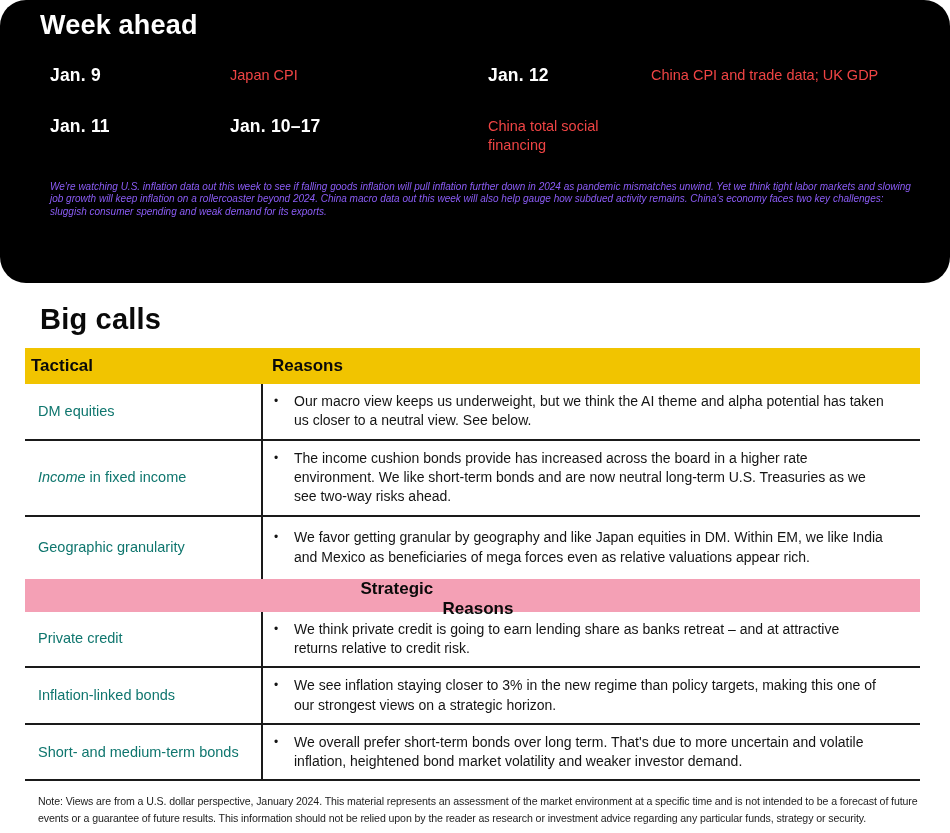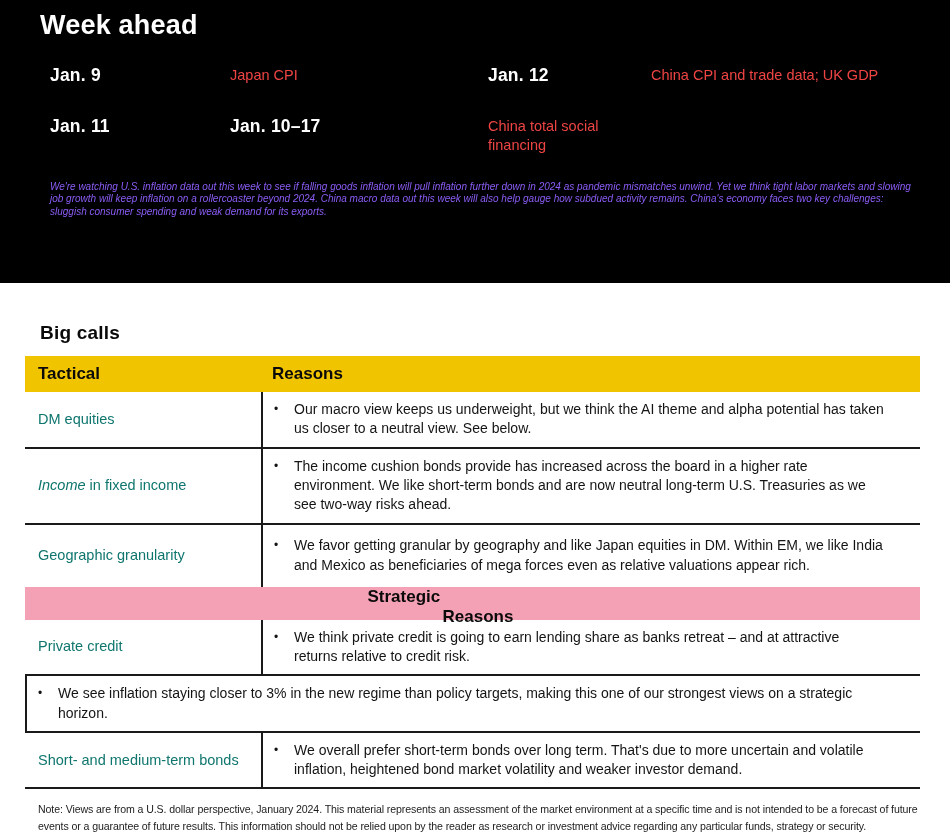--- a/index.html
+++ b/index.html
@@ -46,22 +46,22 @@
     margin: 26px 0 0 50px;
     width: 862px;
     font-size: 10px;
     line-height: 1.28;
     color: #8b5cf6;
     font-style: italic;
   }
 
   
   .big-calls-title {
-    padding: 39px 0 0 40px;
-    font-size: 19px;
+    padding: 20px 0 0 40px;
+    font-size: 29px;
     font-weight: 800;
     color: #0a0a0a;
     letter-spacing: 0.2px;
   }
   .big-calls-subtitle {
     margin: 13px 0 0 40px;
     font-size: 14px;
     color: #141414;
   }
 
@@ -70,21 +70,21 @@
     width: 895px;
   }
   .band-row {
     display: flex;
     align-items: center;
   }
   .band-row.tactical { height: 36px; }
   .band-row.strategic { height: 33px; }
   .band-cell-left {
     width: 236px;
-    padding-left: 13px;
+    padding-left: 6px;
     font-size: 17px;
     font-weight: 800;
     color: #0a0a0a;
   }
   .band-cell-right {
     flex: 1;
     padding-left: 11px;
     font-size: 17px;
     font-weight: 800;
     color: #0a0a0a;
@@ -137,21 +137,21 @@
     line-height: 1.55;
     letter-spacing: -0.1px;
     color: #1c1c1c;
   }
 
   em.label-em { font-style: italic; text-align: right; }
 </style>
 </head>
 <body>
 
-<div class="hero" style="background-color: rgb(0, 0, 0);">
+<div class="hero" style="background-color: rgb(0, 0, 0); border-radius: 26px;">
   <div class="hero-title">Week ahead</div>
 
   <div class="calendar">
     <div class="cal-date">Jan. 9</div>
     <div class="cal-event">Japan CPI</div>
     <div class="cal-date">Jan. 12</div>
     <div class="cal-event">China CPI and trade data; UK GDP</div>
     <div class="cal-date">Jan. 11</div>
     <div class="cal-date">Jan. 10–17</div>
     <div class="cal-event">China total social financing</div>
@@ -217,20 +217,23 @@
       </div>
       <div class="cell-reason">
         <div class="reason-inner">
           <span class="bullet">•</span>
           <span class="reason-text">We think private credit is going to earn lending share as banks retreat – and at attractive returns relative to credit risk.</span>
         </div>
       </div>
     </div>
 
     <div class="body-row ruled" style="min-height:46px">
+      <div class="cell-label">
+        <span><em class="label-em"></em><span>Inflation-linked bonds</span></span>
+      </div>
       <div class="cell-reason">
         <div class="reason-inner">
           <span class="bullet">•</span>
           <span class="reason-text">We see inflation staying closer to 3% in the new regime than policy targets, making this one of our strongest views on a strategic horizon.</span>
         </div>
       </div>
     </div>
 
     <div class="body-row ruled" style="min-height:45px">
       <div class="cell-label">

